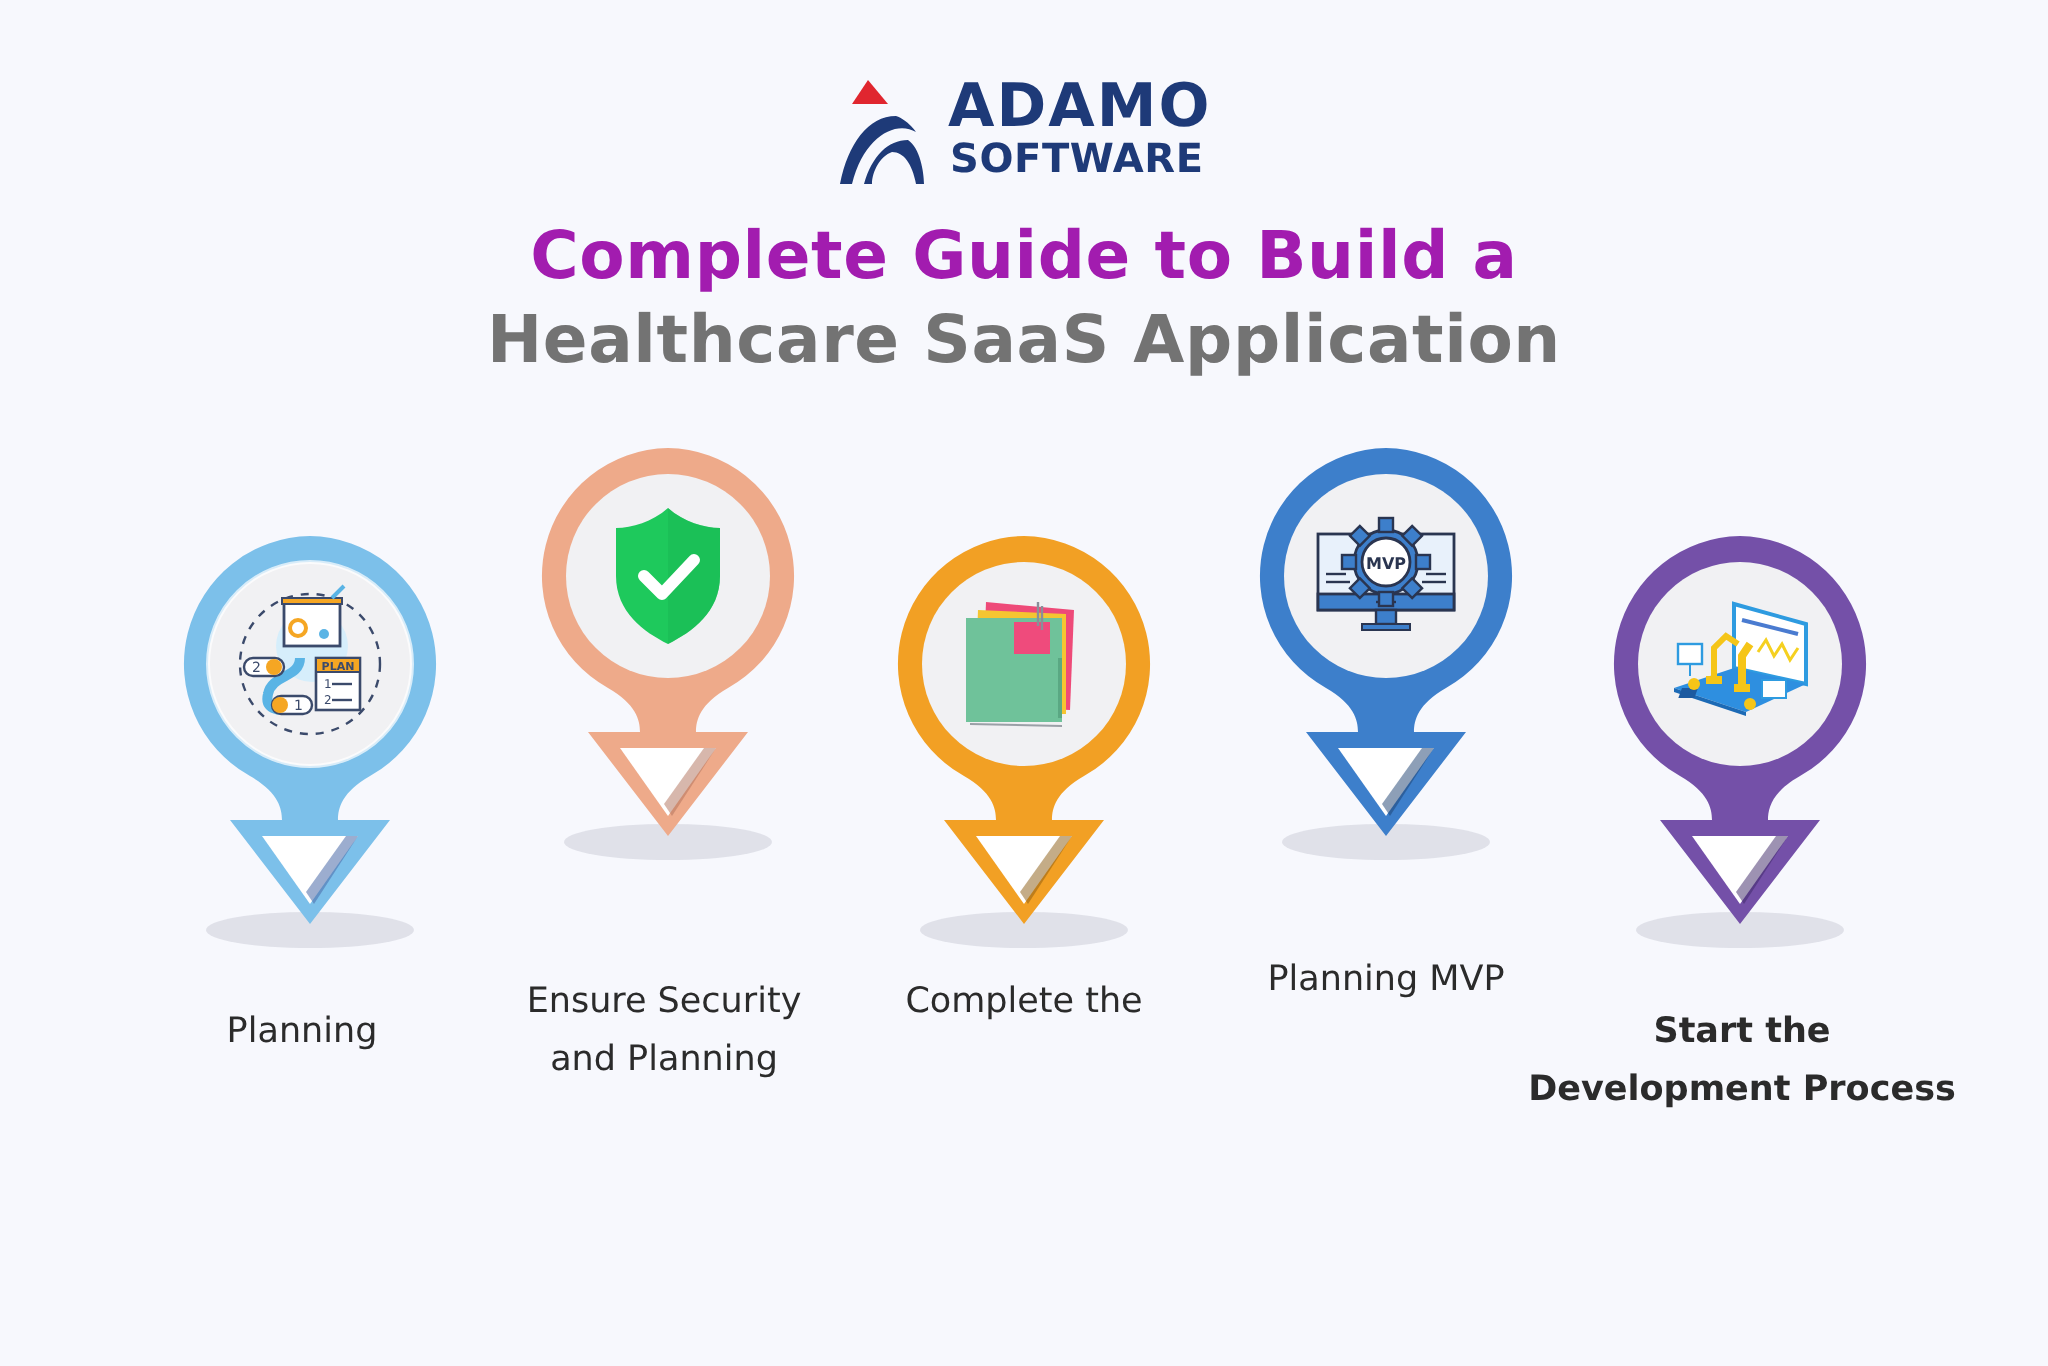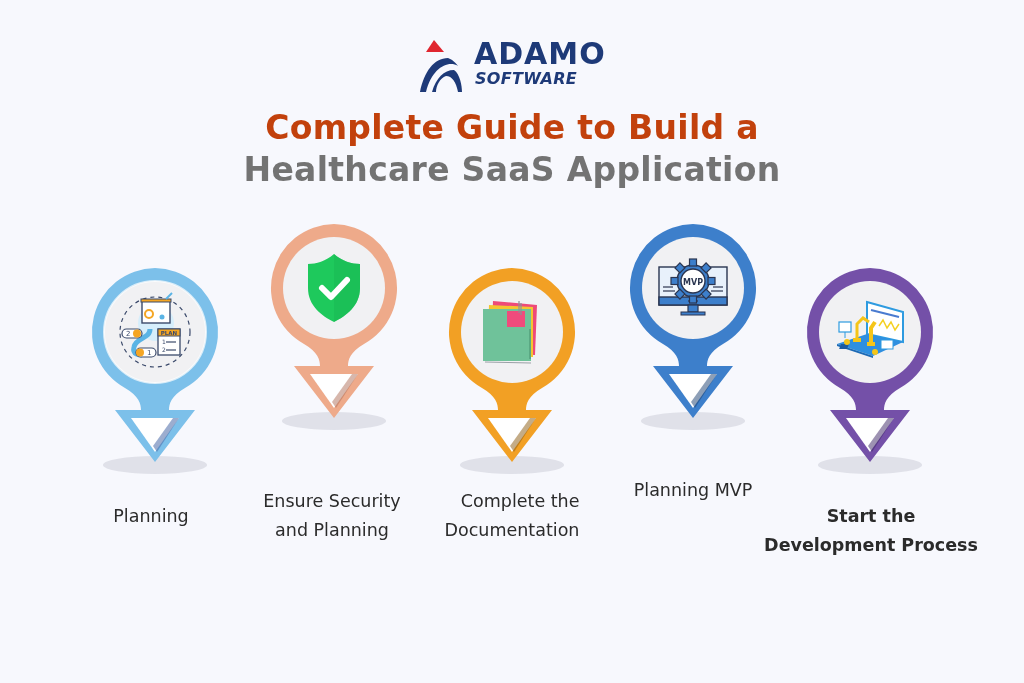--- a/index.html
+++ b/index.html
@@ -12,28 +12,28 @@
   .logo { position:absolute; left:418px; top:38px; width:200px; height:56px; }
   .logo svg { position:absolute; left:0; top:0; }
   .logo-word1 {
     position:absolute; left:56px; top:0px;
     font-family:"DejaVu Sans", sans-serif; font-weight:bold;
     font-size:30px; letter-spacing:1px; color:#1e3a78; line-height:32px;text-align:right;
   }
   .logo-word2 {
     position:absolute; left:57px; top:32px;
     font-family:"DejaVu Sans", sans-serif; font-weight:bold;
-    font-size:16px; letter-spacing:0.3px; color:#1e3a78; line-height:18px;font-style:italic;
+    font-size:20px; letter-spacing:0.3px; color:#1e3a78; line-height:18px;
   }
   .title {
     position:absolute; left:0; width:1024px; text-align:center;
     font-family:"DejaVu Sans", sans-serif; font-weight:bold;
     font-size:33px; line-height:40px; letter-spacing:0.3px;
   }
-  .title.l1 { top:108px; color:#c2410c; }
+  .title.l1 { top:108px; color:#a21caf; }
   .title.l2 { top:150px; color:#737373; }
 
   .pin { position:absolute; width:140px; height:220px; }
   .pin svg { position:absolute; left:0; top:0; overflow:visible; }
   .pin .icon { position:absolute; left:70px; top:64px; transform:translate(-50%,-50%); }
 
   .label {
     position:absolute; text-align:center; color:#2b2b2b;
     font-family:"DejaVu Sans", sans-serif;
     font-size:17.5px; line-height:29px; white-space:nowrap;
@@ -190,21 +190,20 @@
 
 <div class="label" style="left:151px; top:502px;">
   <div>Planning</div>
 </div>
 <div class="label" style="left:332px; top:487px;">
   <div>Ensure Security</div>
   <div>and Planning</div>
 </div>
 <div class="label" style="left:512px; top:487px;text-align:right;">
   <div>Complete the</div>
-  <div>Documentation</div>
 </div>
 <div class="label" style="left:693px; top:476px;">
   <div>Planning MVP</div>
 </div>
 <div class="label" style="left:871px; top:502px;font-weight:bold;">
   <div>Start the</div>
   <div>Development Process</div>
 </div>
 
 </body></html>

